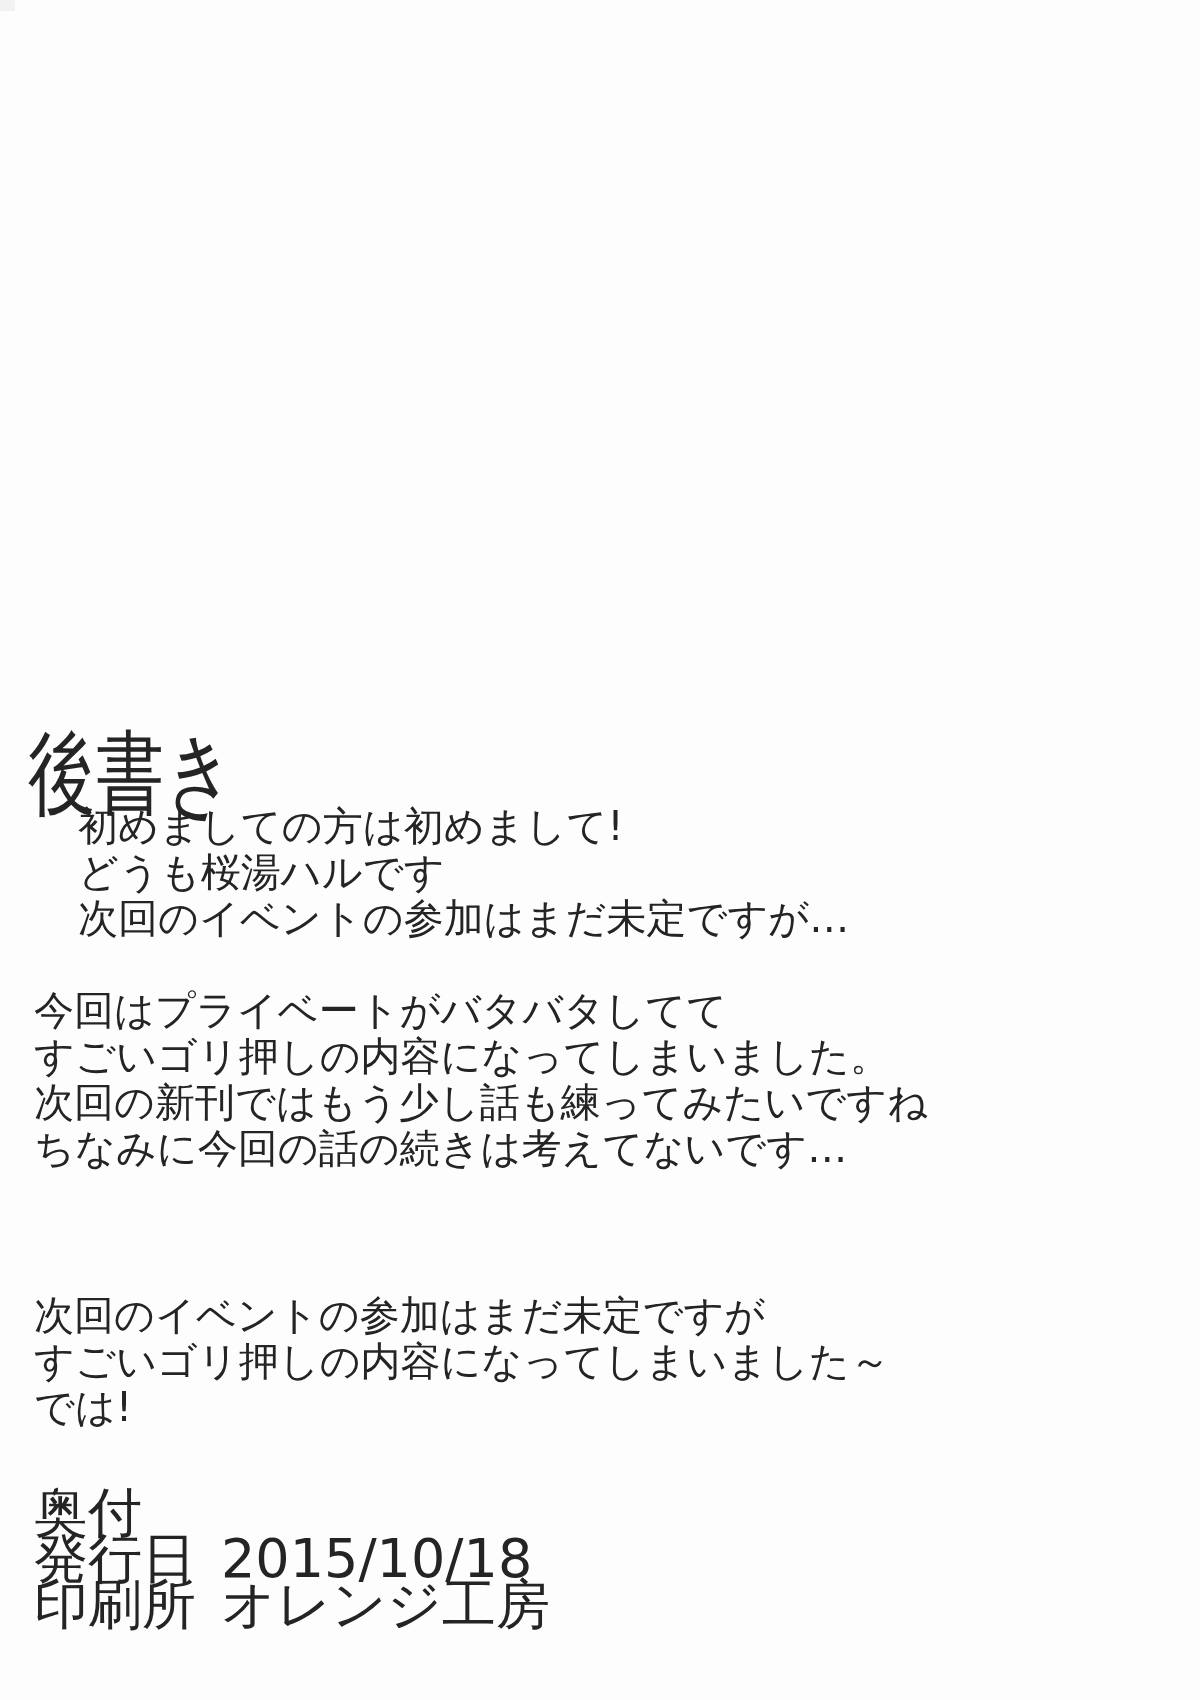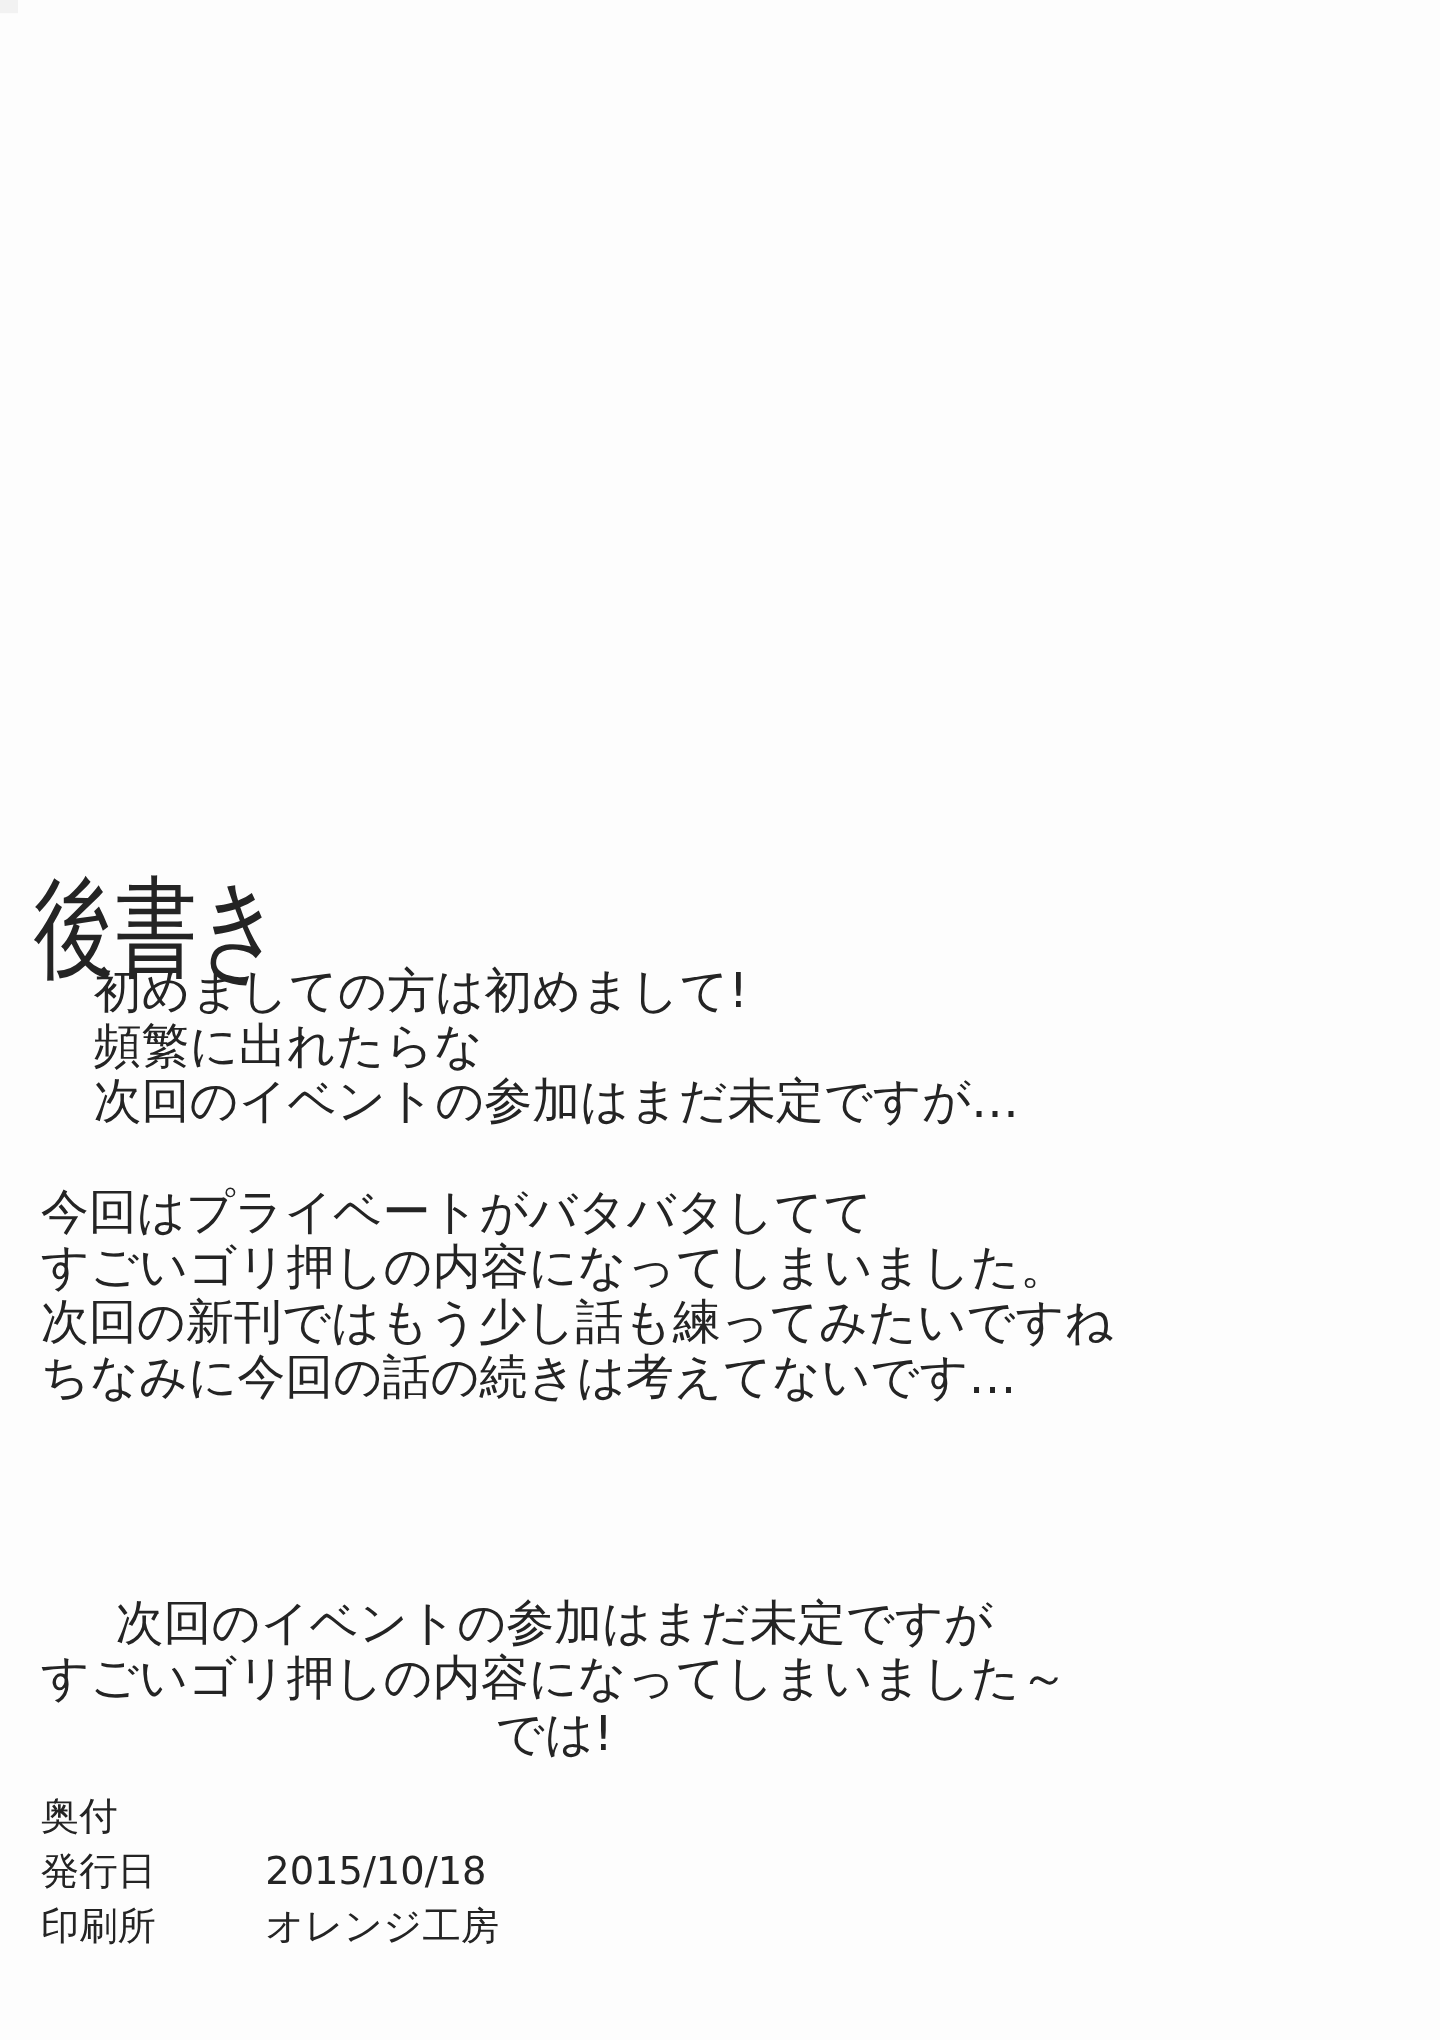--- a/index.html
+++ b/index.html
@@ -40,26 +40,26 @@
     left: 34px;
     font-size: 40px;
     line-height: 46px;
     font-weight: 400;
   }
   .para .line {
     white-space: pre;
   }
   #para-1 { top: 803px; margin-left: 44px; }
   #para-2 { top: 987px; }
-  #para-3 { top: 1330px; text-align: center; }
+  #para-3 { top: 1292px; }
   .colophon {
     position: absolute;
     left: 34px;
     top: 1490px;
-    font-size: 32px;
+    font-size: 54px;
     line-height: 46px;
   }
   .colophon-row {
     display: flex;
   }
   .colophon-label {
     width: 187px;
     flex: 0 0 187px;
     white-space: pre;
   }
@@ -69,21 +69,21 @@
 </style>
 </head>
 <body>
 
 <div class="scan-artifact"></div>
 
 <h1 class="page-title">後書き</h1>
 
 <div class="para" id="para-1">
   <div class="line">初めましての方は初めまして!</div>
-  <div class="line">頻繁に出れたらな</div>
+  <div class="line">どうも桜湯ハルです</div>
   <div class="line">次回のイベントの参加はまだ未定ですが…</div>
 </div>
 
 <div class="para" id="para-2">
   <div class="line">今回はプライベートがバタバタしてて</div>
   <div class="line">すごいゴリ押しの内容になってしまいました。</div>
   <div class="line">次回の新刊ではもう少し話も練ってみたいですね</div>
   <div class="line">ちなみに今回の話の続きは考えてないです…</div>
 </div>
 

